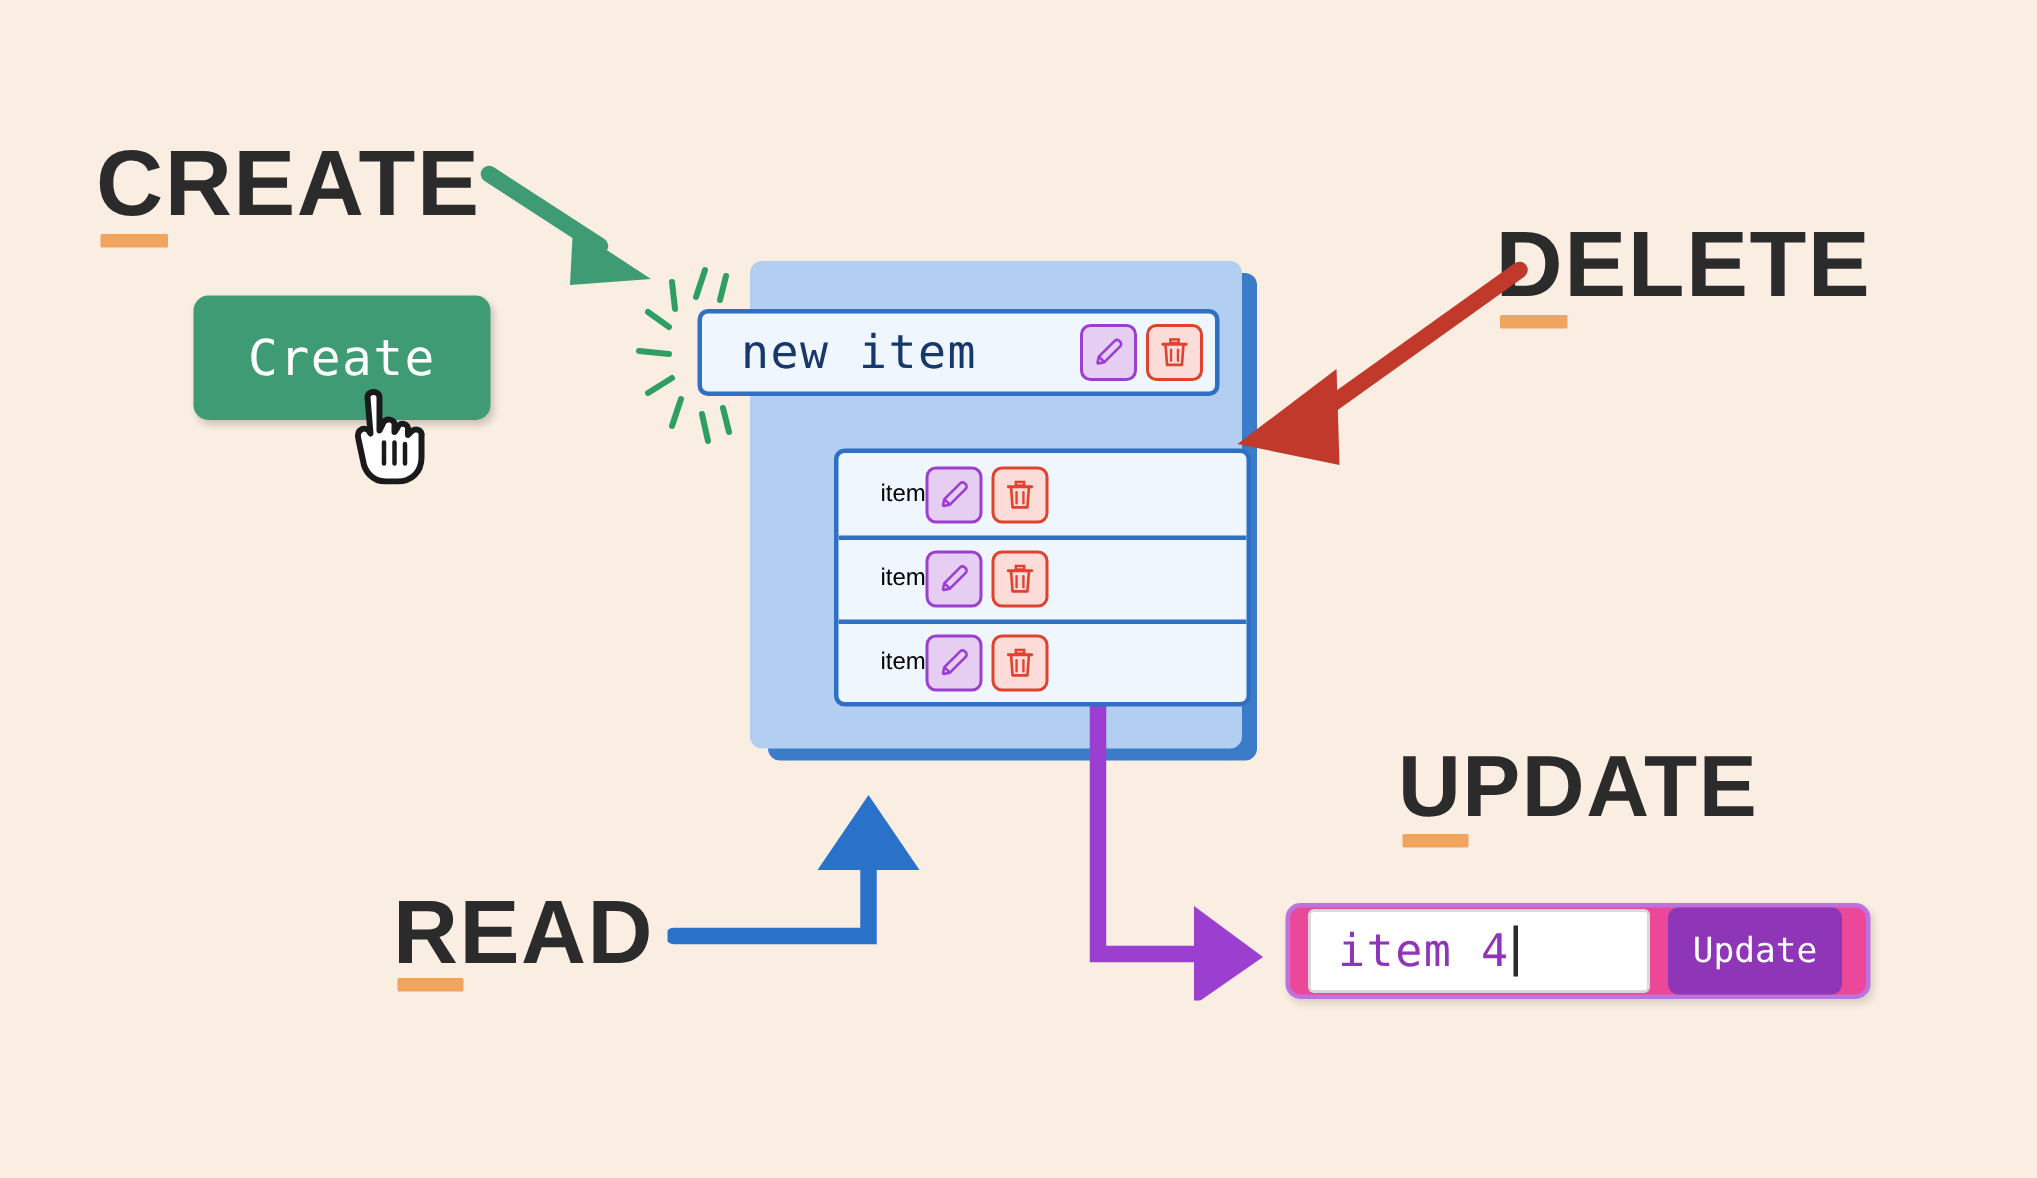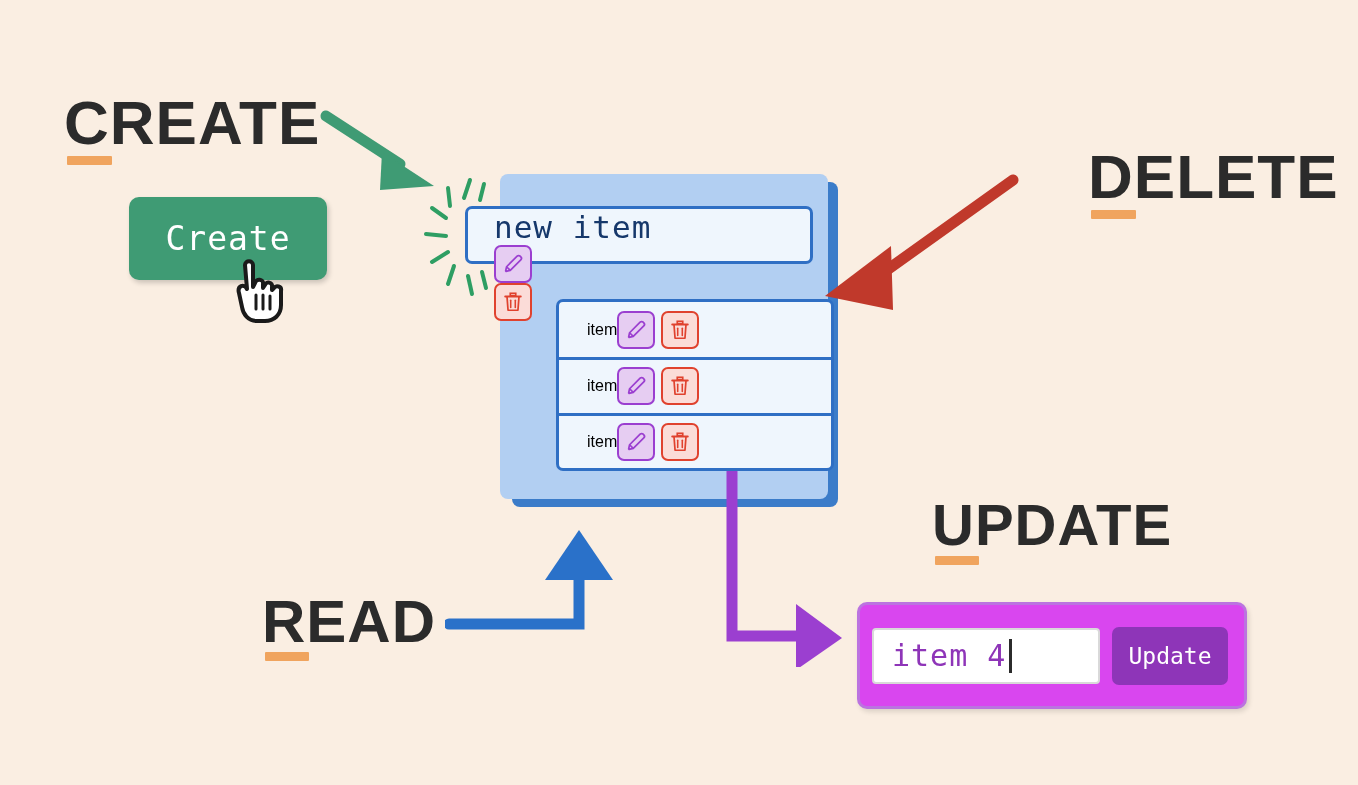--- a/index.html
+++ b/index.html
@@ -26,21 +26,21 @@
     position:absolute;
     left:3px;
     height:9px;
     background:#f0a45e;
     border-radius:1px;
   }
 
   #label-create{left:64px;top:92px;font-size:62px;}
   #label-create .underline{top:64px;width:45px;}
 
-  #label-delete{left:1088px;top:146px;font-size:62px;}
+  #label-delete{left:997px;top:146px;font-size:62px;}
   #label-delete .underline{top:64px;width:45px;}
 
   #label-read{left:262px;top:592px;font-size:60px;}
   #label-read .underline{top:60px;width:44px;}
 
   #label-update{left:932px;top:496px;font-size:58px;}
   #label-update .underline{top:60px;width:44px;}
 
   
   #create-button{
@@ -66,23 +66,22 @@
     position:absolute;left:500px;top:174px;width:328px;height:325px;
     background:#b2cff2;border-radius:8px;
   }
 
   
   .row{
     position:absolute;
     background:#eff6fd;
     border:3px solid #2f6fc4;
     border-radius:7px;
-    display:flex;
-    box-sizing:border-box;
-    flex-direction:column;
+    display:flex;align-items:center;
+    box-sizing:border-box;
   }
   .row .row-label{
     font-family:"DejaVu Sans Mono","Liberation Mono",monospace;
     font-size:31px;
     color:#16386b;
     letter-spacing:1px;
     flex:1;
   }
   #row-new-item{
     left:465px;top:206px;width:348px;height:58px;
@@ -123,22 +122,22 @@
 
   
   .arrow-svg{position:absolute;pointer-events:none;}
   #arrow-create{left:318px;top:108px;width:130px;height:104px;}
   #arrow-delete{left:795px;top:168px;width:225px;height:150px;}
   #arrow-read{left:445px;top:528px;width:170px;height:110px;}
   #arrow-update{left:716px;top:462px;width:130px;height:205px;}
 
   
   #update-box{
-    position:absolute;left:857px;top:602px;width:390px;height:107px;
-    background:#d946ef;
+    position:absolute;left:857px;top:602px;width:390px;height:64px;
+    background:#ec4899;
     border:3px solid #bb73e0;
     border-radius:10px;
     box-sizing:border-box;
     display:flex;align-items:center;
     padding:12px 12px;
     box-shadow:2px 3px 5px rgba(0,0,0,.12);
   }
   #update-input{
     width:228px;height:56px;
     background:#ffffff;

